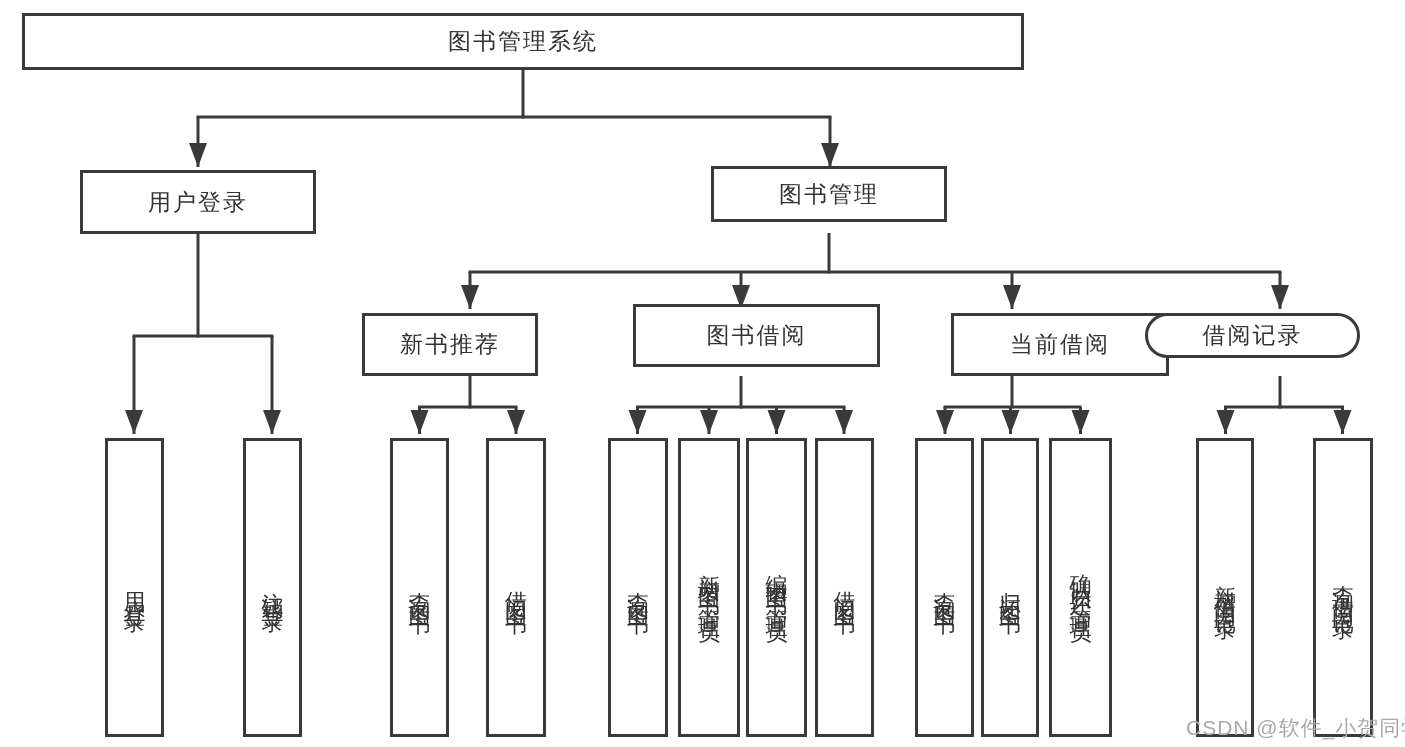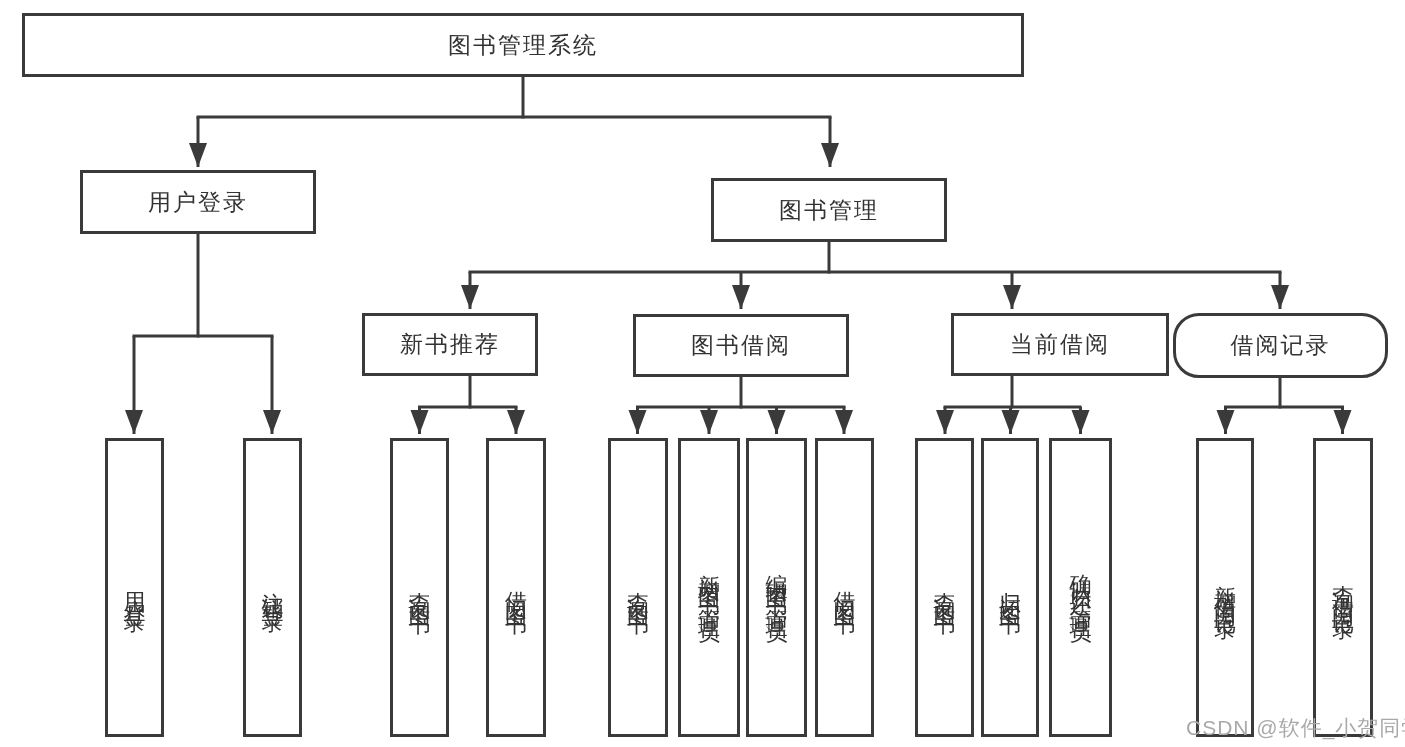--- a/index.html
+++ b/index.html
@@ -71,29 +71,29 @@
     <line x1="945" y1="407" x2="945" y2="434" marker-end="url(#arrow)"></line>
     <line x1="1010.5" y1="407" x2="1010.5" y2="434" marker-end="url(#arrow)"></line>
     <line x1="1080.5" y1="407" x2="1080.5" y2="434" marker-end="url(#arrow)"></line>
 
     <line x1="1280" y1="376" x2="1280" y2="408.5"></line>
     <line x1="1224" y1="407" x2="1344" y2="407"></line>
     <line x1="1225.5" y1="407" x2="1225.5" y2="434" marker-end="url(#arrow)"></line>
     <line x1="1342.5" y1="407" x2="1342.5" y2="434" marker-end="url(#arrow)"></line>
   </svg>
 
-  <div class="node h-node" style="left:22px; top:13px; width:1002px; height:64px;">图书管理系统</div>
+  <div class="node h-node" style="left:22px; top:13px; width:1002px; height:57px;">图书管理系统</div>
 
   <div class="node h-node" style="left:80px; top:170px; width:236px; height:64px;">用户登录</div>
-  <div class="node h-node" style="left:711px; top:178px; width:236px; height:64px;">图书管理</div>
+  <div class="node h-node" style="left:711px; top:166px; width:236px; height:56px;">图书管理</div>
 
   <div class="node h-node" style="left:362px; top:313px; width:176px; height:63px;">新书推荐</div>
-  <div class="node h-node" style="left:633px; top:314px; width:216px; height:63px;">图书借阅</div>
+  <div class="node h-node" style="left:633px; top:304px; width:247px; height:63px;">图书借阅</div>
   <div class="node h-node" style="left:903px; top:313px; width:218px; height:63px;margin-left:48px;">当前借阅</div>
-  <div class="node h-node" style="left:1173px; top:313px; width:215px; height:65px;border-radius:26px;">借阅记录</div>
+  <div class="node h-node" style="left:1145px; top:313px; width:215px; height:45px;border-radius:26px;">借阅记录</div>
 
   <div class="node v-node" style="left:105px; top:438px; width:59px; height:299px;">用户登录</div>
   <div class="node v-node" style="left:243px; top:438px; width:59px; height:299px;">注销登录</div>
 
   <div class="node v-node" style="left:390px; top:438px; width:59px; height:299px;">查询图书</div>
   <div class="node v-node" style="left:486px; top:438px; width:60px; height:299px;">借阅图书</div>
 
   <div class="node v-node" style="left:608px; top:438px; width:60px; height:299px;">查询图书</div>
   <div class="node v-node" style="left:678px; top:438px; width:62px; height:299px;">新增图书（管理员）</div>
   <div class="node v-node" style="left:746px; top:438px; width:61px; height:299px;">编辑图书（管理员）</div>

